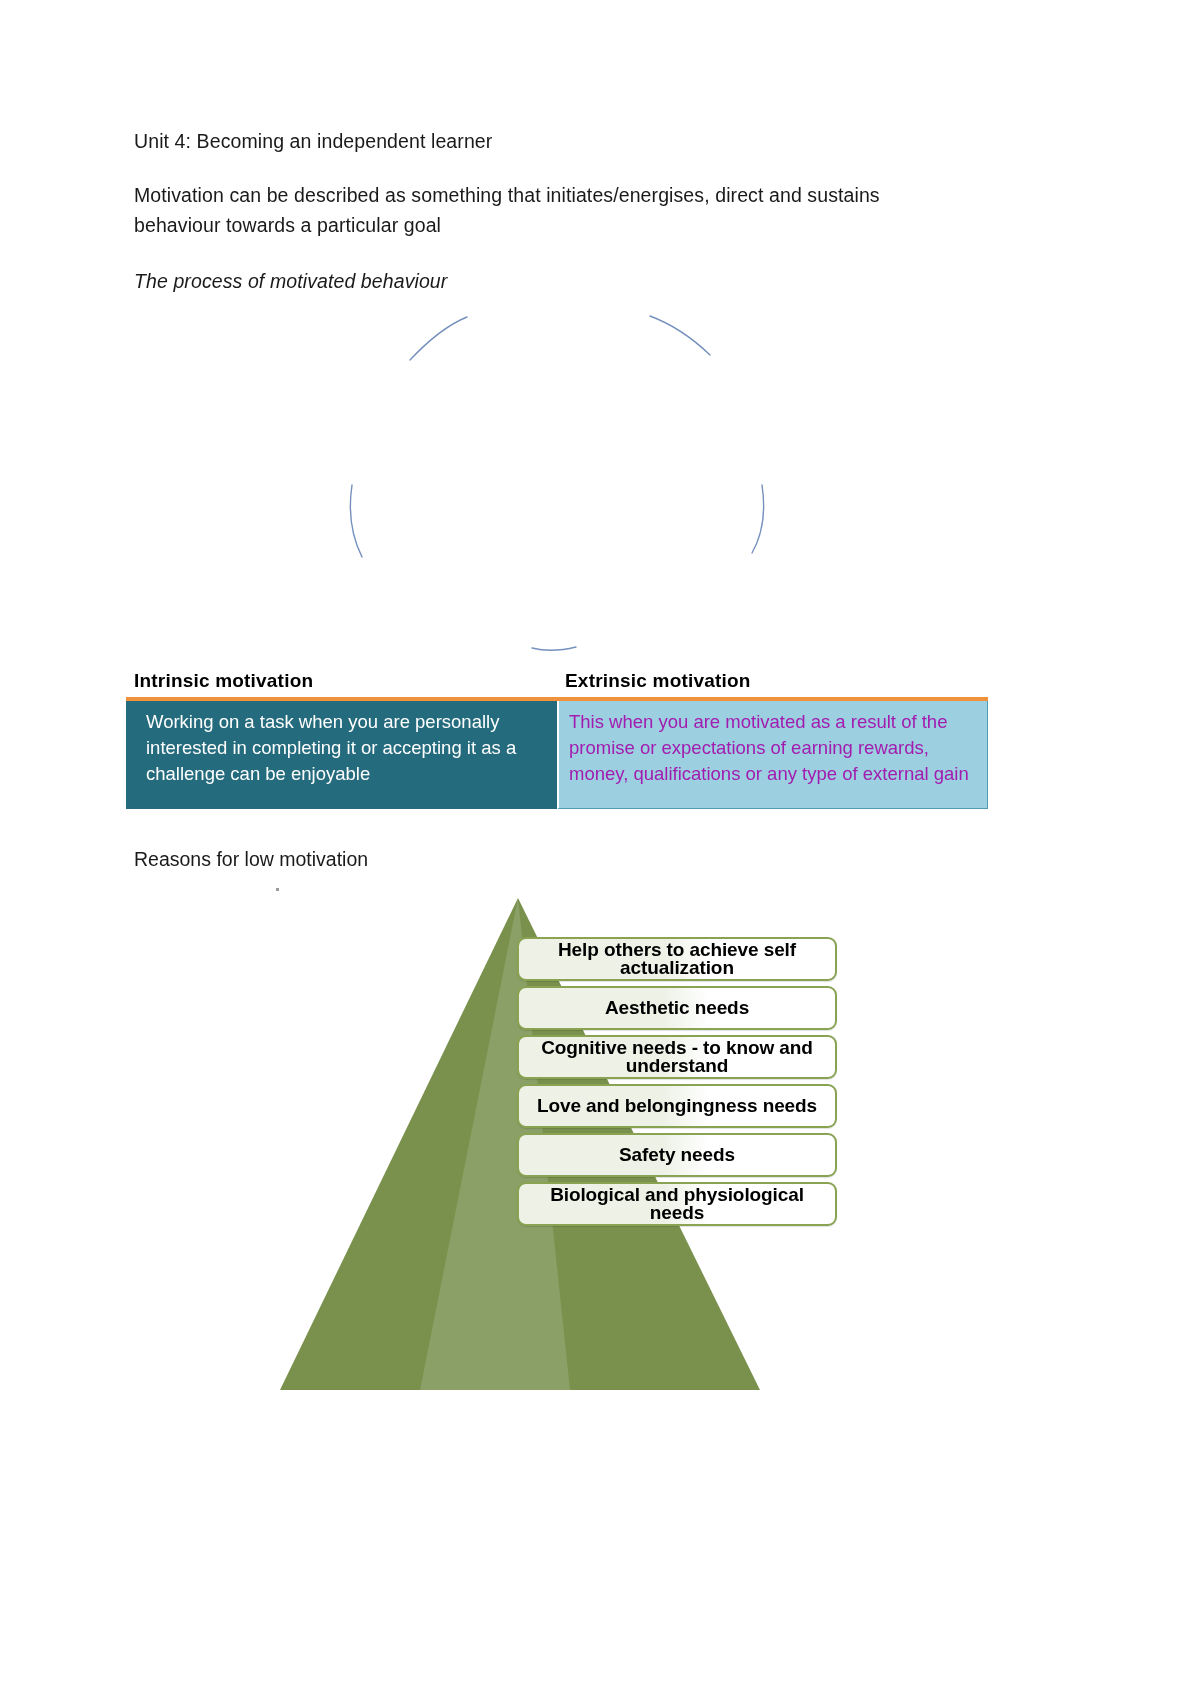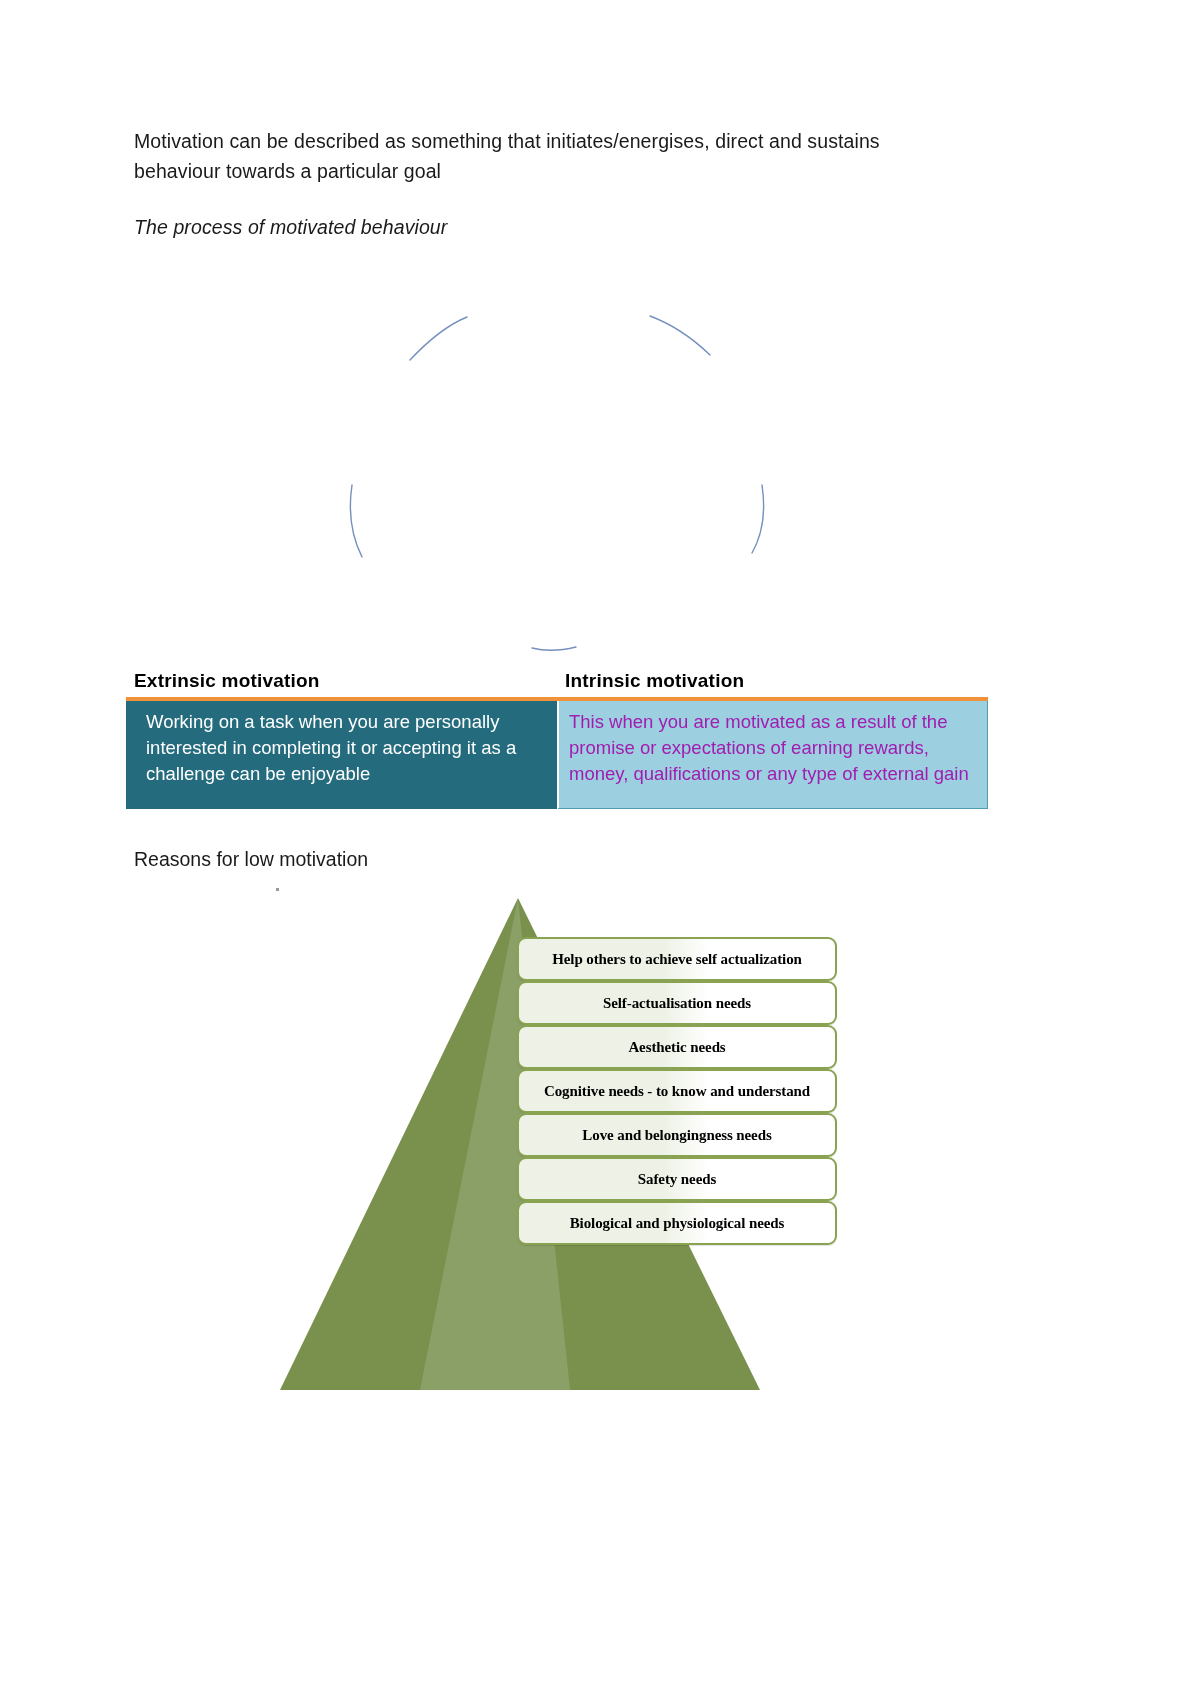--- a/index.html
+++ b/index.html
@@ -125,81 +125,81 @@
   .maslow-rows {
     position: absolute;
     left: 247px;
     top: 47px;
     width: 320px;
   }
   .maslow-row {
     box-sizing: border-box;
     width: 320px;
     height: 44px;
+    margin-bottom: 5px;
     border: 2px solid #89a352;
     border-radius: 9px;
     background: linear-gradient(to right, #eef2e6 0%, #eef2e6 46%, #ffffff 60%, #ffffff 100%);
     box-shadow: 0 1px 1px rgba(0,0,0,0.12);
     display: flex;
     align-items: center;
     justify-content: center;
     text-align: center;
-    font-size: 15px;
+    font-size: 19px;
     font-weight: bold;
     line-height: 18px;
     color: #000000;
     padding: 0 10px;
     letter-spacing: -0.1px;
-    font-family: Liberation Serif, serif;
   }
 </style>
 </head>
 <body>
 
 <div class="page">
 
   <div class="textblock">
+    <p class="para tight">Unit 4: Becoming an independent learner</p>
     <p class="para">Motivation can be described as something that initiates/energises, direct and sustains behaviour towards a particular goal</p>
     <p class="para italic">The process of motivated behaviour</p>
   </div>
 
   <div class="cycle-diagram">
     <svg width="520" height="380" viewBox="0 0 520 380">
       <g fill="none" stroke="#7590bd" stroke-width="1.4" stroke-linecap="round">
         <path d="M110 65 Q 140 33 167 22"></path>
         <path d="M350 21 Q 382 33 410 60"></path>
         <path d="M52 190 Q 46 230 62 262"></path>
         <path d="M462 190 Q 468 230 452 258"></path>
         <path d="M232 353 Q 252 358 276 352"></path>
       </g>
     </svg>
   </div>
 
   <div class="cmp-table">
     <div class="cmp-head-row">
+      <div class="cmp-head">Intrinsic motivation</div>
       <div class="cmp-head">Extrinsic motivation</div>
-      <div class="cmp-head">Intrinsic motivation</div>
     </div>
     <div class="cmp-body-row">
       <div class="cmp-cell intrinsic">Working on a task when you are personally interested in completing it or accepting it as a challenge can be enjoyable</div>
       <div class="cmp-cell extrinsic">This when you are motivated as a result of the promise or expectations of earning rewards, money, qualifications or any type of external gain</div>
     </div>
   </div>
 
   <div class="reasons">Reasons for low motivation</div>
   <div class="stray-dot"></div>
 
   <div class="maslow">
     <svg width="600" height="510" viewBox="0 0 600 510">
       <polygon points="248,8 490,500 10,500" fill="#79914d"></polygon>
       <polygon points="248,8 300,500 150,500" fill="#ffffff" opacity="0.14"></polygon>
     </svg>
     <div class="maslow-rows">
       <div class="maslow-row">Help others to achieve self actualization</div>
-      <div class="maslow-row">Self-actualisation needs</div>
       <div class="maslow-row">Aesthetic needs</div>
       <div class="maslow-row">Cognitive needs - to know and understand</div>
       <div class="maslow-row">Love and belongingness needs</div>
       <div class="maslow-row">Safety needs</div>
       <div class="maslow-row">Biological and physiological needs</div>
     </div>
   </div>
 
 </div>
 

